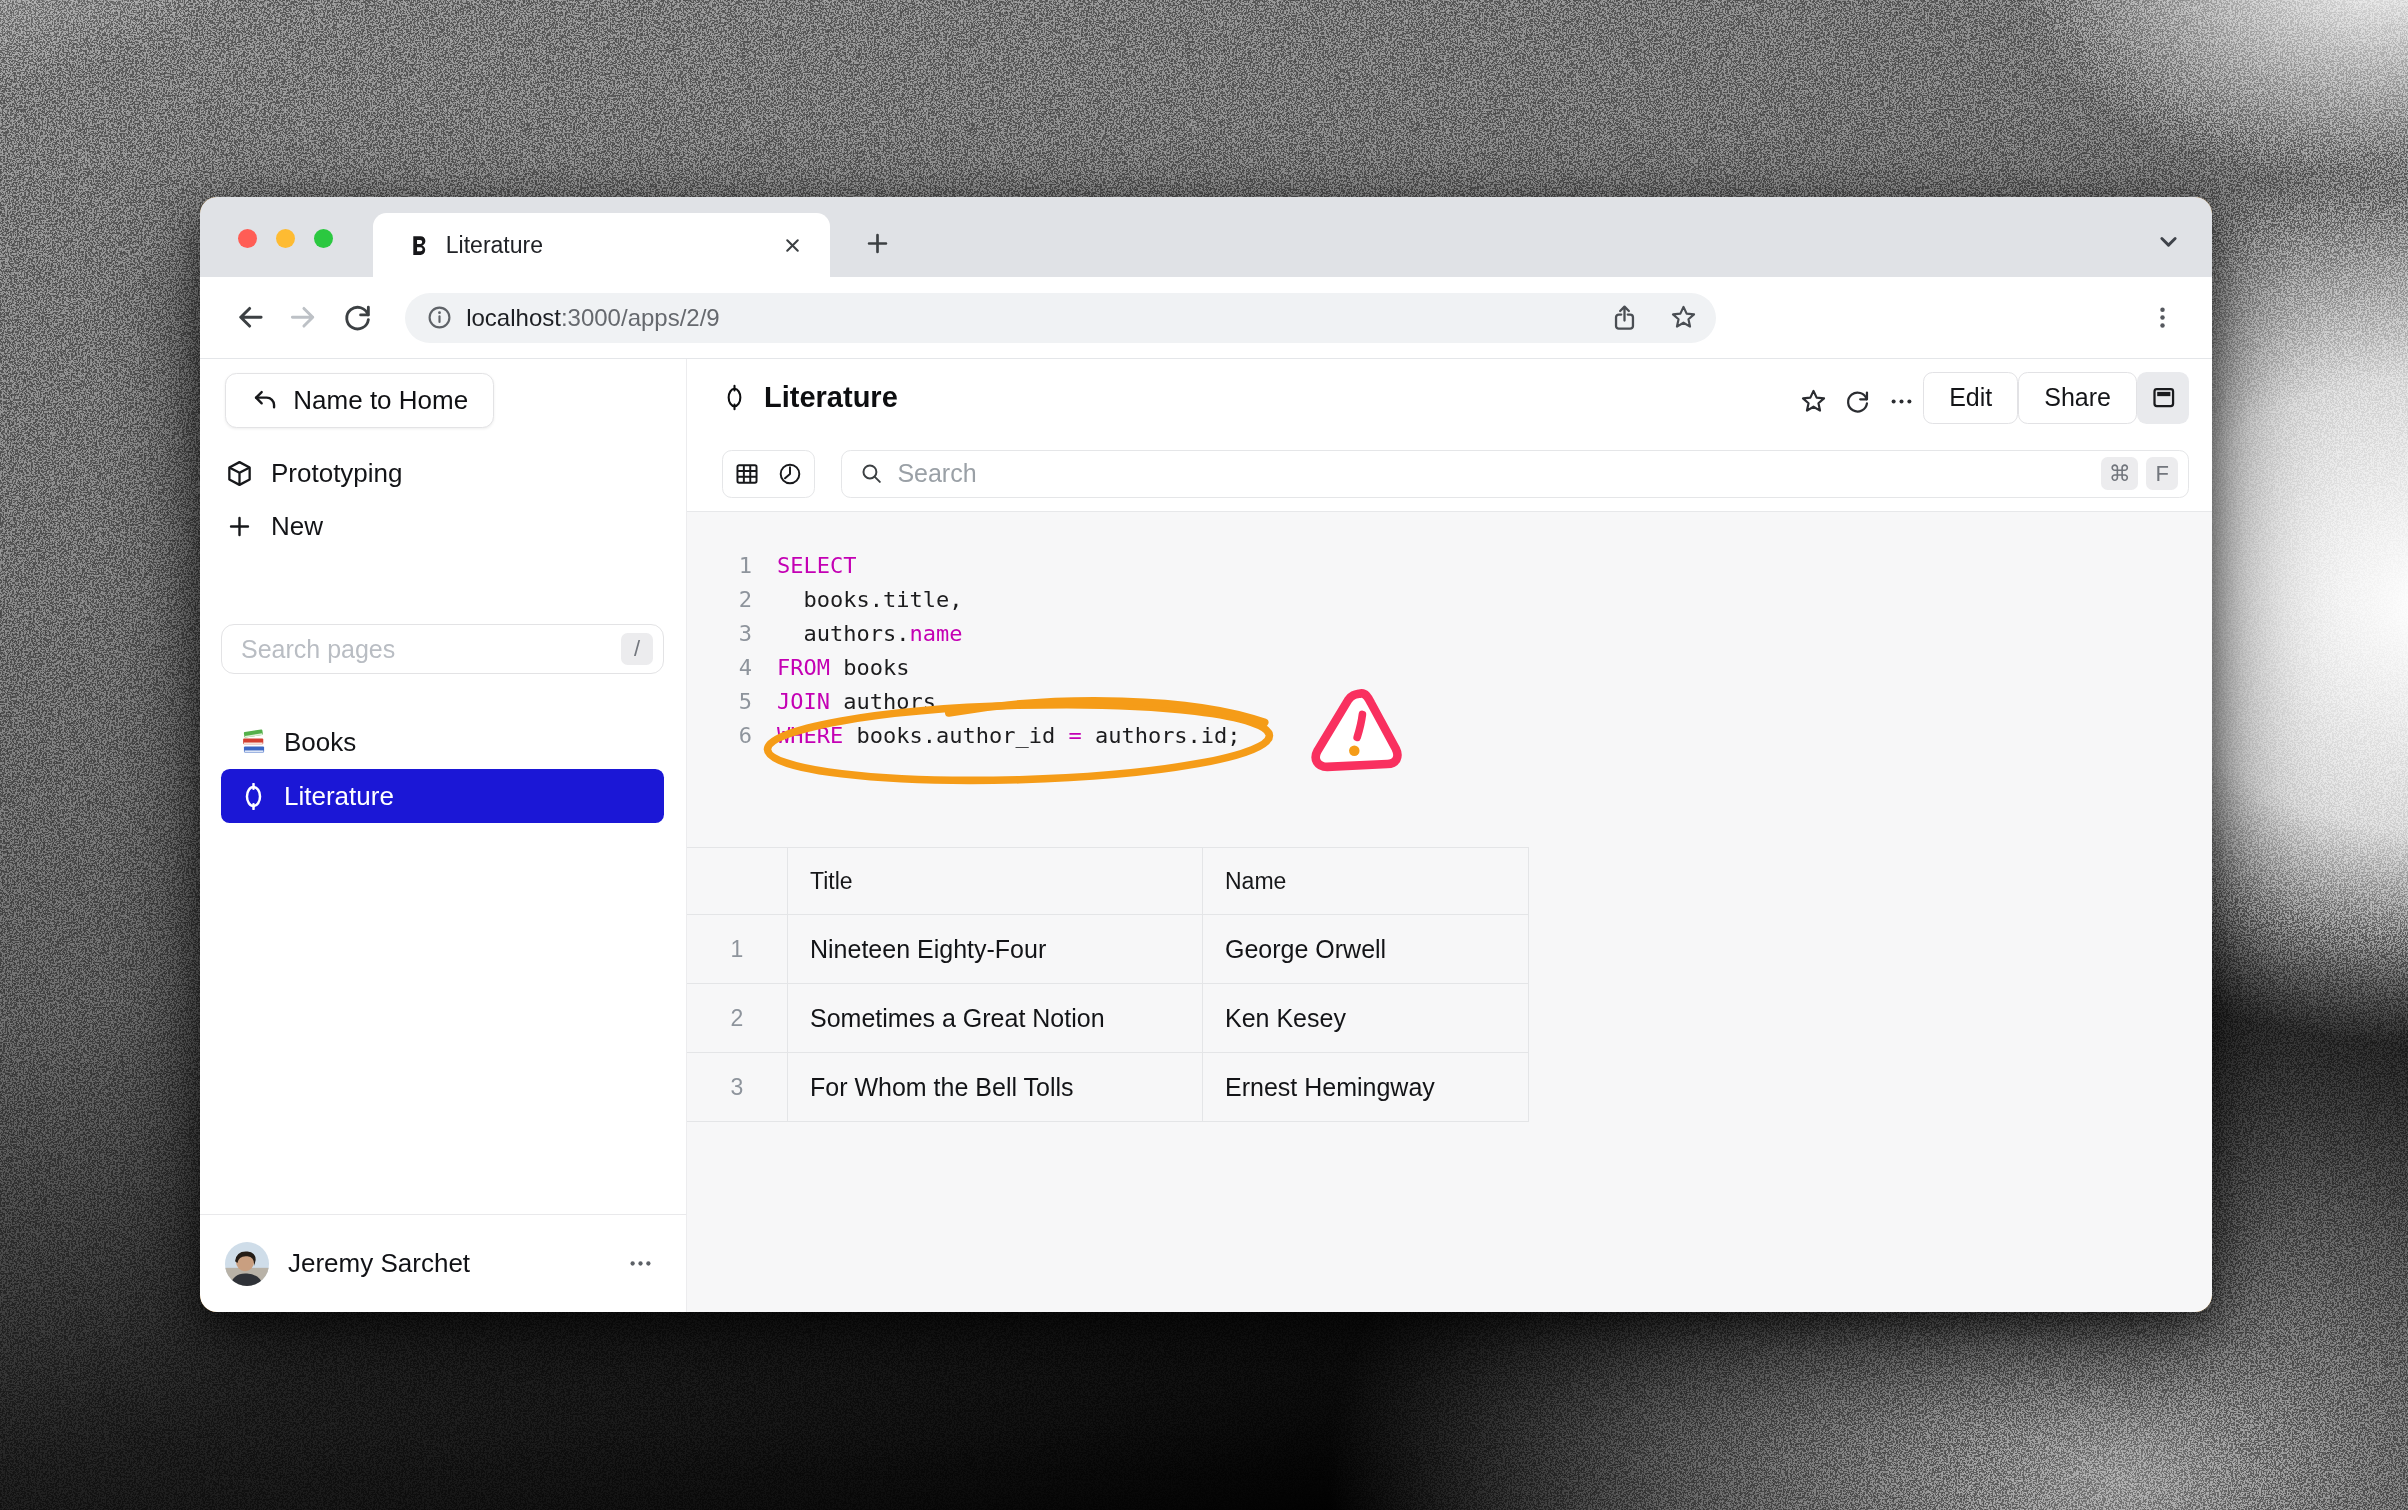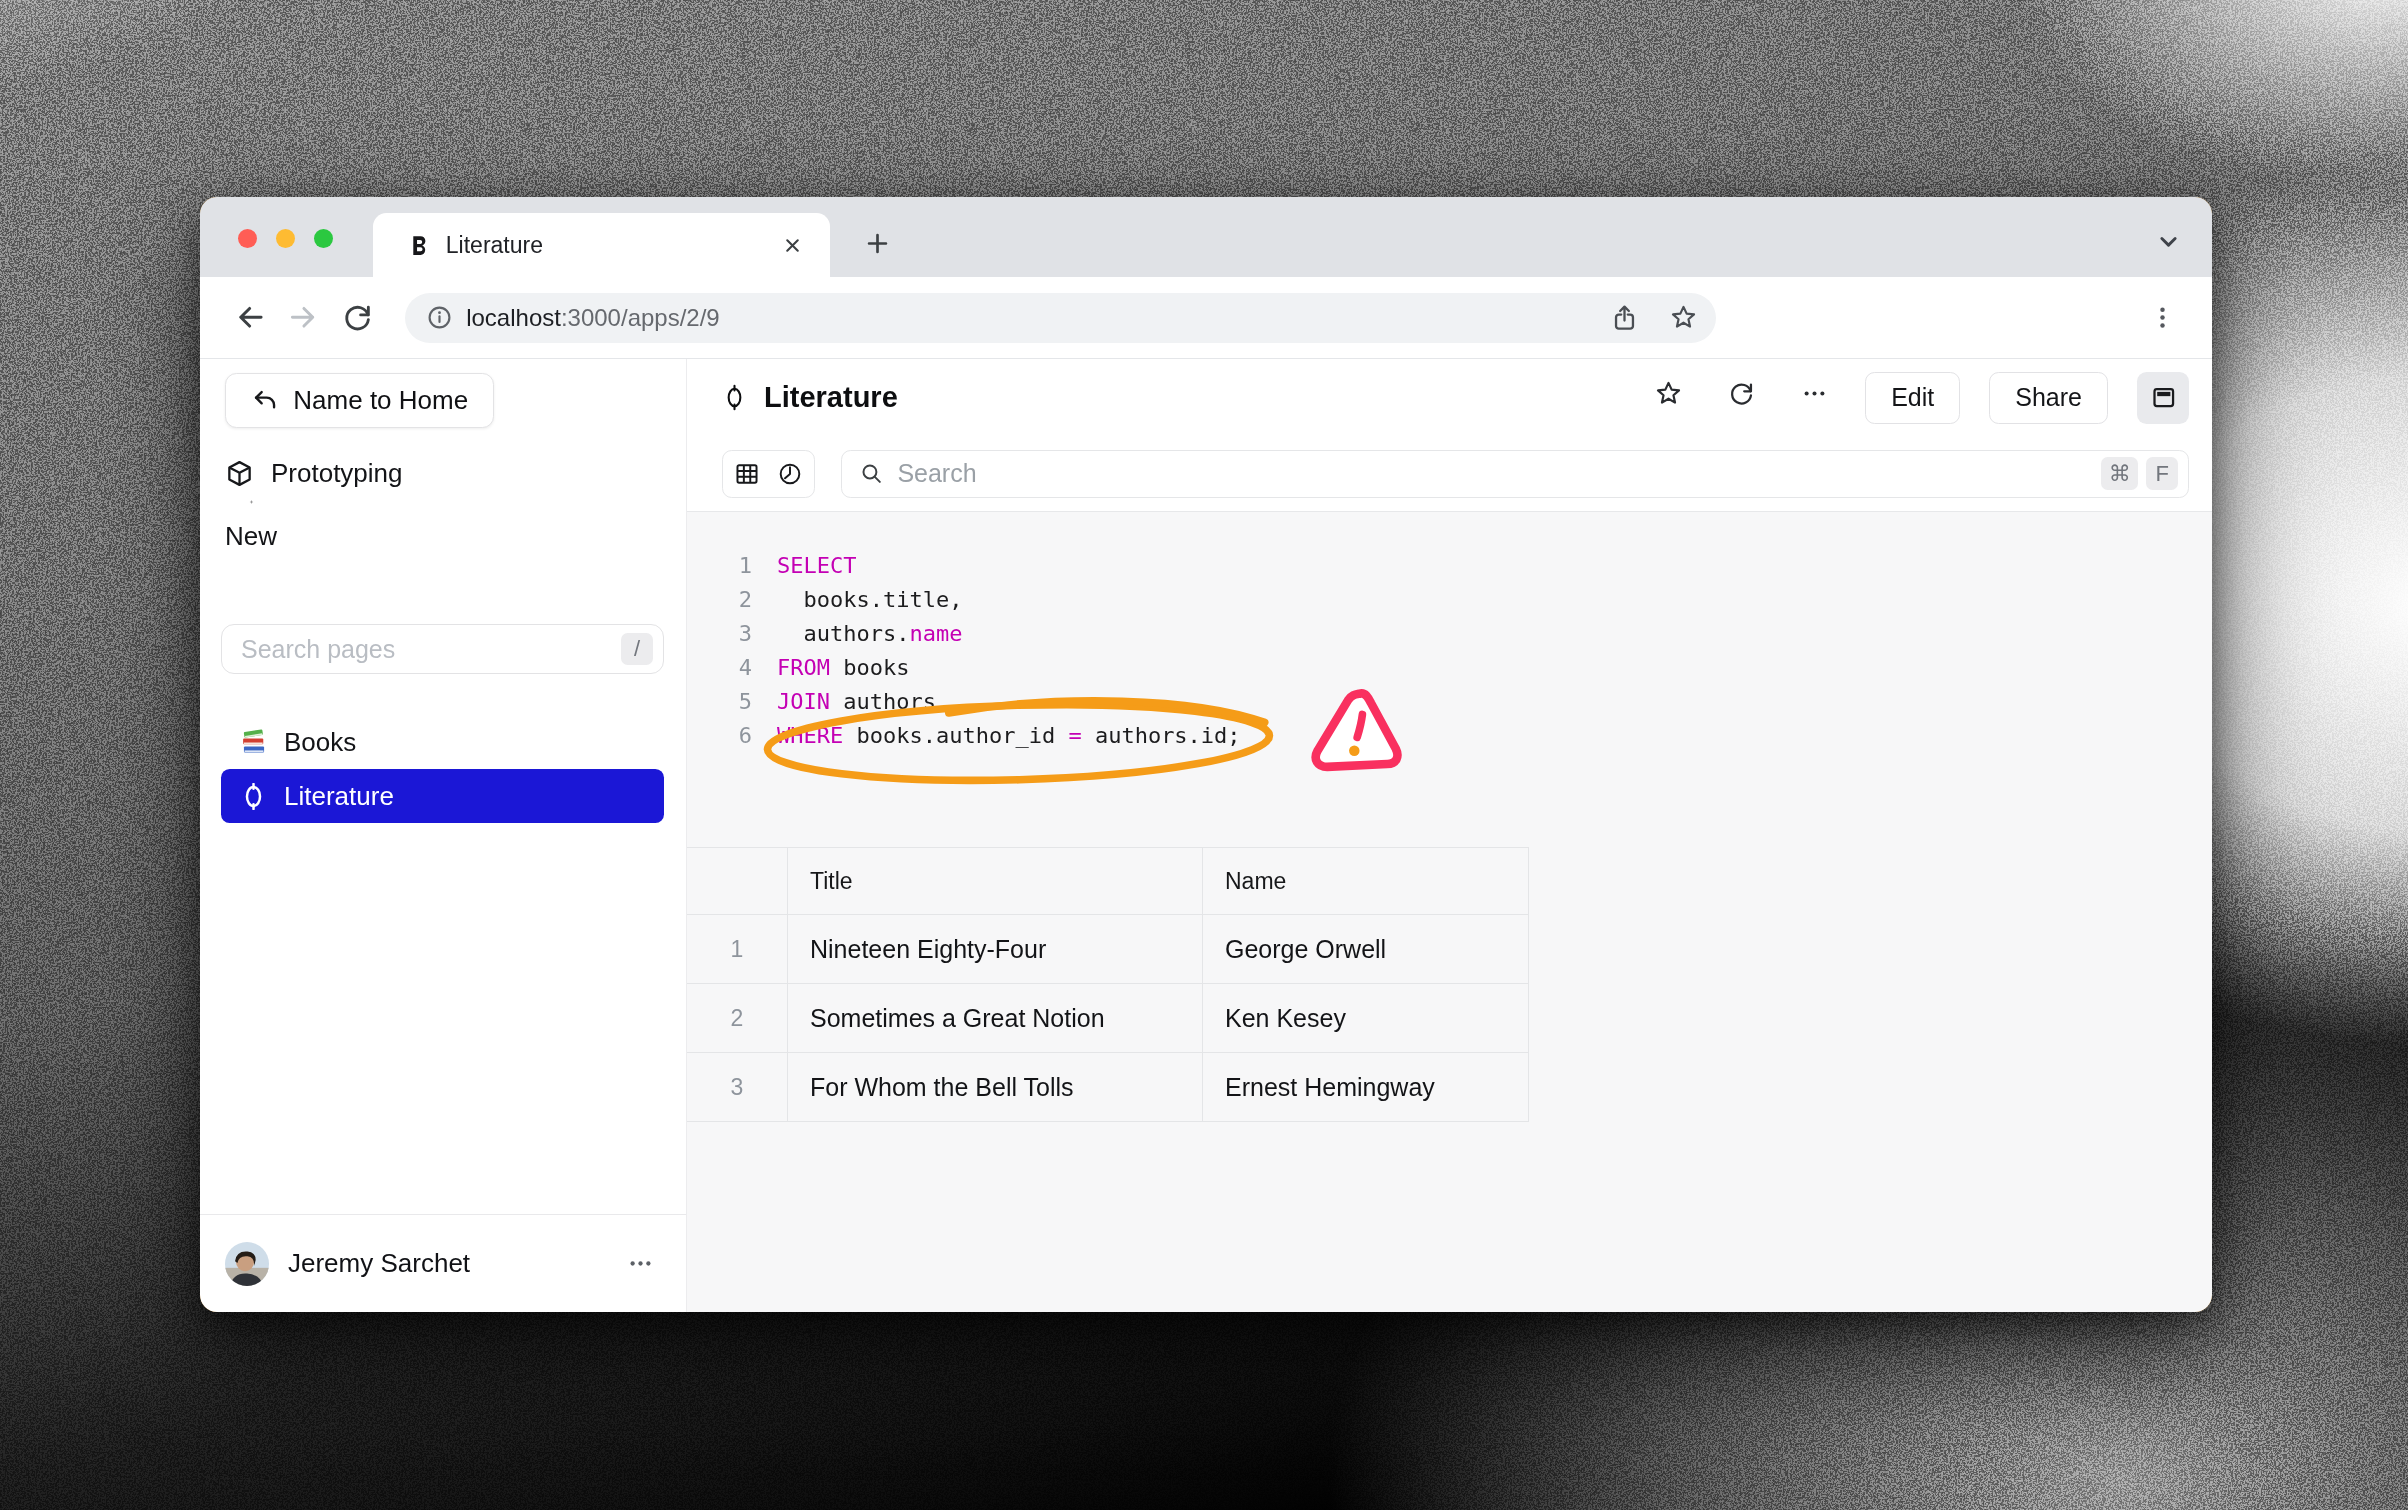--- a/index.html
+++ b/index.html
@@ -50,41 +50,41 @@
   .menu-dots{margin-left:auto;width:46px;height:46px;display:flex;align-items:center;justify-content:center;color:#55585e;}
 
   .content{flex:1;display:flex;min-height:0;}
 
   
   .sidebar{width:487px;flex:none;background:#fff;border-right:1px solid #ececee;position:relative;}
   .backhome{position:absolute;left:25px;top:14.3px;height:55px;display:inline-flex;align-items:center;gap:15.3px;
     padding:0 25px;background:#fff;border:1px solid #e3e3e5;border-radius:11.5px;font-size:26px;font-weight:500;color:#101114;
     box-shadow:0 1px 2.9px rgba(0,0,0,.07);}
   .side-row{position:absolute;left:25px;height:52px;display:flex;align-items:center;gap:17px;font-size:26px;font-weight:500;color:#131417;}
-  .row-proto{top:88px;} .row-new{top:141px;flex-direction:column;}
+  .row-proto{top:88px;} .row-new{top:141px;}
   .page-search{position:absolute;left:21px;top:265px;width:443px;height:50px;border:1px solid #e3e3e5;border-radius:13px;
     background:#fff;display:flex;align-items:center;padding:0 9.6px 0 19px;}
   .page-search input{border:none;outline:none;flex:1;font-size:25px;font-family:"Liberation Sans",sans-serif;color:#202225;background:transparent;}
   .page-search input::placeholder{color:#b9bdc3;}
   .key-badge{min-width:32.5px;height:32.5px;padding:0 7.6px;background:#ececee;border-radius:6.7px;display:flex;align-items:center;justify-content:center;
     font-size:22px;color:#72767d;}
   .page-item{position:absolute;left:21px;width:443px;height:52px;border-radius:8.6px;display:flex;align-items:center;gap:17px;
     padding:0 19px;font-size:26px;font-weight:500;color:#131417;}
   .page-books{top:357px;}
   .page-lit{top:410px;height:54px;background:var(--accent-blue);color:#fff;}
   .sidebar-footer{position:absolute;left:0;right:0;bottom:0;height:98px;border-top:1px solid #e9e9eb;
     display:flex;align-items:center;padding:0 25px;}
   .user-name{font-size:26px;font-weight:500;color:#111216;margin-left:19px;}
   .user-menu{margin-left:auto;color:#5c6066;width:42px;height:42px;display:flex;align-items:center;justify-content:center;}
 
   
   .main{flex:1;display:flex;flex-direction:column;min-width:0;}
   .app-header{height:77px;background:#fff;display:flex;align-items:center;padding:0 23px 0 35px;flex:none;}
   .page-title{font-size:29px;font-weight:700;color:#0d0e10;margin-left:17px;}
-  .hdr-actions{margin-left:auto;display:flex;align-items:flex-start;gap:29px;color:#2a2c30;}
+  .hdr-actions{margin-left:auto;display:flex;align-items:flex-end;color:#2a2c30;}
   .hdr-icon-btn{width:44px;height:44px;display:flex;align-items:center;justify-content:center;color:#2a2c30;}
   .btn{height:52px;padding:0 25px;border:1.4px solid #e2e2e5;border-radius:9.6px;background:#fff;
     font-size:25px;font-weight:500;color:#141518;display:flex;align-items:center;font-family:"Liberation Sans",sans-serif;}
   .panel-btn{width:52px;height:52px;border-radius:9.6px;background:#e9eaed;border:none;display:flex;align-items:center;justify-content:center;color:#1a1b1e;}
 
   .search-row{height:76px;background:#fff;border-bottom:1px solid #e7e8ea;display:flex;align-items:center;padding:0 23px 0 35px;flex:none;gap:26px;}
   .seg{height:48px;width:93px;border:1px solid #e5e6e8;border-radius:9.6px;display:flex;align-items:center;justify-content:center;gap:17px;color:#17181b;}
   .seg .seg-btn{display:flex;align-items:center;justify-content:center;}
   .big-search{flex:1;height:48px;border:1px solid #e5e6e8;border-radius:9.6px;background:#fff;display:flex;align-items:center;padding:0 9.6px 0 17px;gap:13.4px;color:#3c4043;}
   .big-search input{border:none;outline:none;flex:1;font-size:25px;font-family:"Liberation Sans",sans-serif;color:#202225;background:transparent;}

